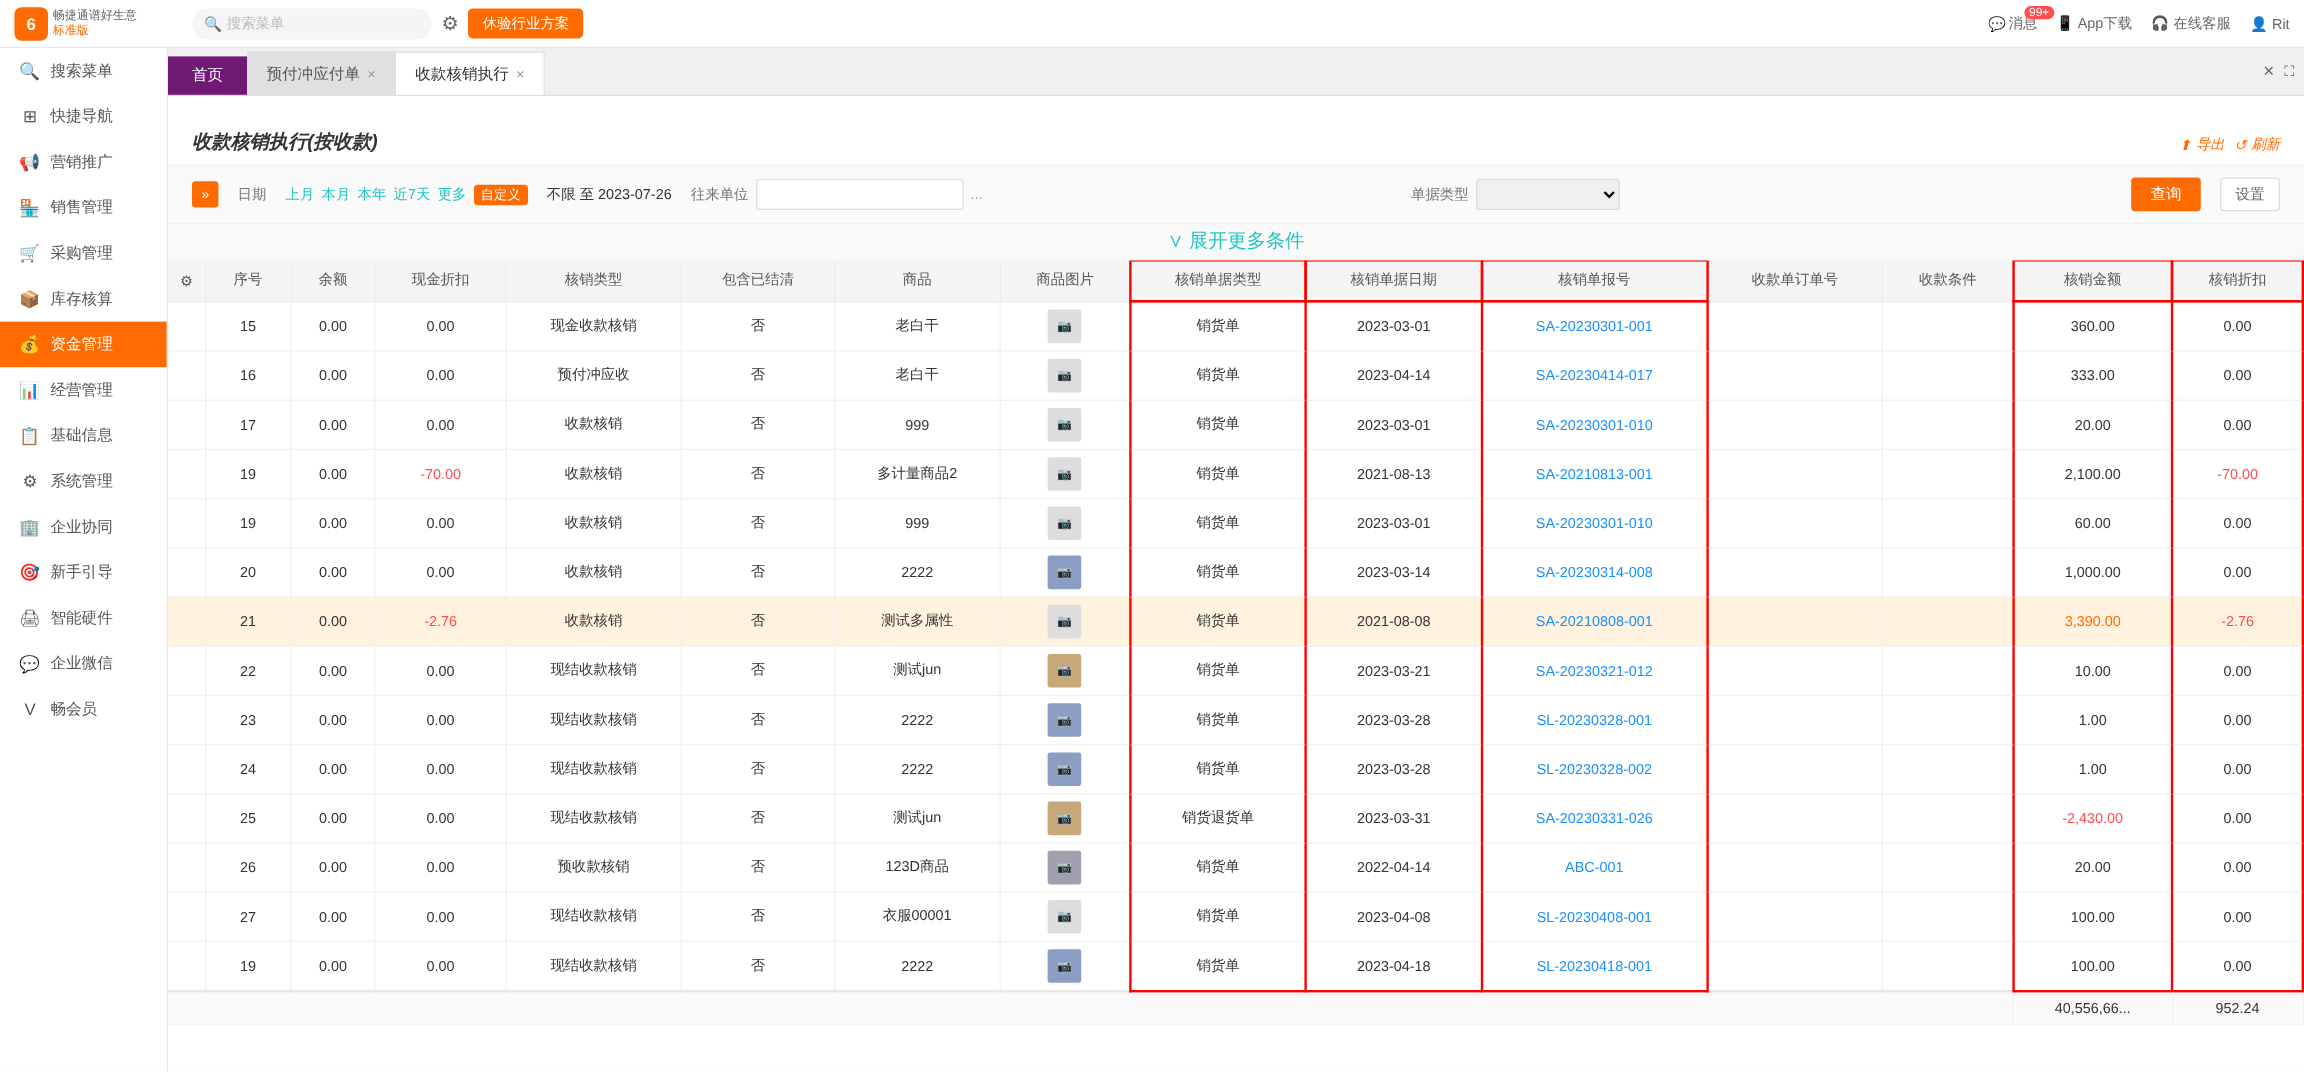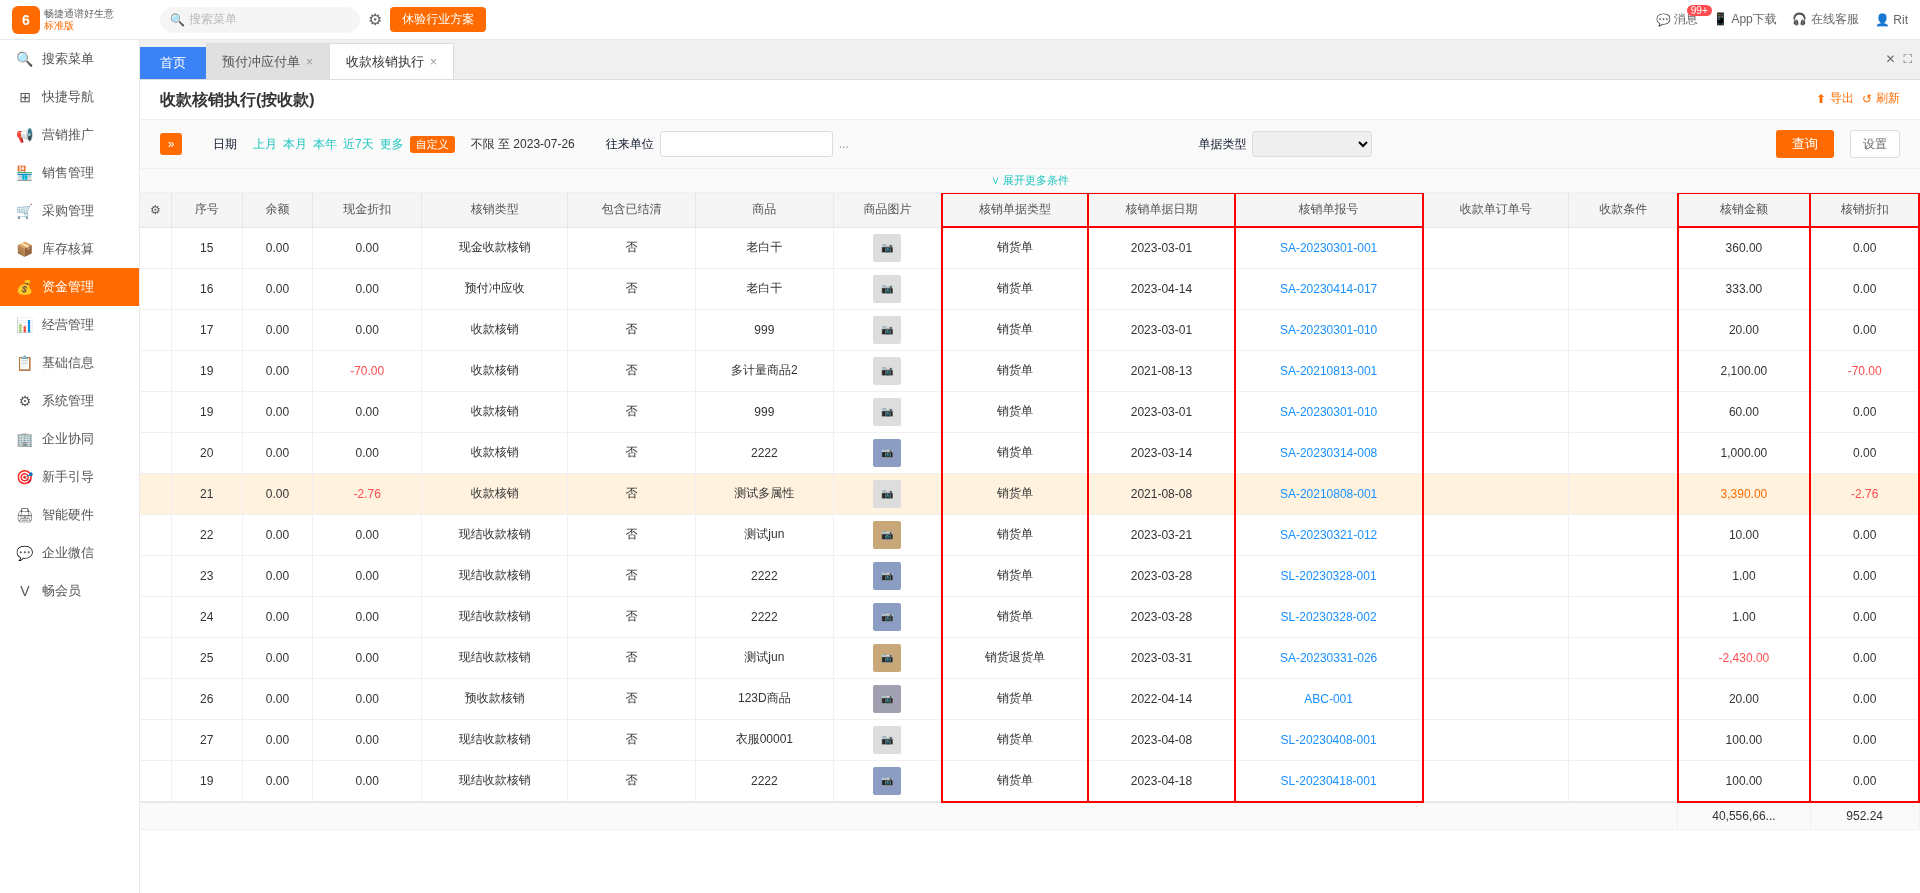--- a/index.html
+++ b/index.html
@@ -138,21 +138,21 @@
       border-right: 1px solid #ddd;
       border-top: 1px solid #ddd;
     }
     .tab.active {
       background: #fff;
       color: #333;
       font-weight: 500;
       border-bottom: none;
     }
     .tab-home {
-      background: #3b82f6;
+      background: #701a75;
       color: white;
       height: 32px;
       padding: 16px 20px;
       border: none;
     }
     .tab-close {
       font-size: 12px;
       color: #999;
       cursor: pointer;
     }
@@ -168,25 +168,26 @@
     
     .page-content {
       flex: 1;
       background: #fff;
       overflow: hidden;
       display: flex;
       flex-direction: column;
     }
 
     .page-header {
-      padding: 10px 20px 8px;
+      padding: 28px 20px 8px;
       border-bottom: 1px solid #f0f0f0;
       display: flex;
-      align-items: flex-start;
+      align-items: flex-end;
       justify-content: space-between;
+      font-style: italic;
     }
     .page-title {
       font-size: 16px;
       font-weight: 600;
       color: #333;
     }
     .page-header-actions {
       display: flex;
       gap: 8px;
     }
@@ -212,21 +213,21 @@
     .filter-expand-btn {
       background: #ff6b00;
       color: white;
       border: none;
       border-radius: 3px;
       width: 22px;
       height: 22px;
       cursor: pointer;
       font-size: 12px;
     }
-    .filter-label { color: #0f172a; font-size: 12px; margin-left: 15px; }
+    .filter-label { color: #737373; font-size: 12px; }
     .filter-date-links {
       display: flex;
       align-items: center;
       gap: 6px;
     }
     .filter-date-links span {
       color: #20c5c0;
       cursor: pointer;
     }
     .filter-date-links span.custom-def {
@@ -279,21 +280,21 @@
       cursor: pointer;
       font-size: 12px;
       color: #666;
     }
 
     
     .expand-more-bar {
       text-align: center;
       padding: 4px;
       color: #20c5c0;
-      font-size: 11px;
+      font-size: 16px;
       cursor: pointer;
       background: #fafafa;
       border-bottom: 1px solid #f0f0f0;
     }
 
     
     .table-container {
       flex: 1;
       overflow: auto;
       position: relative;

